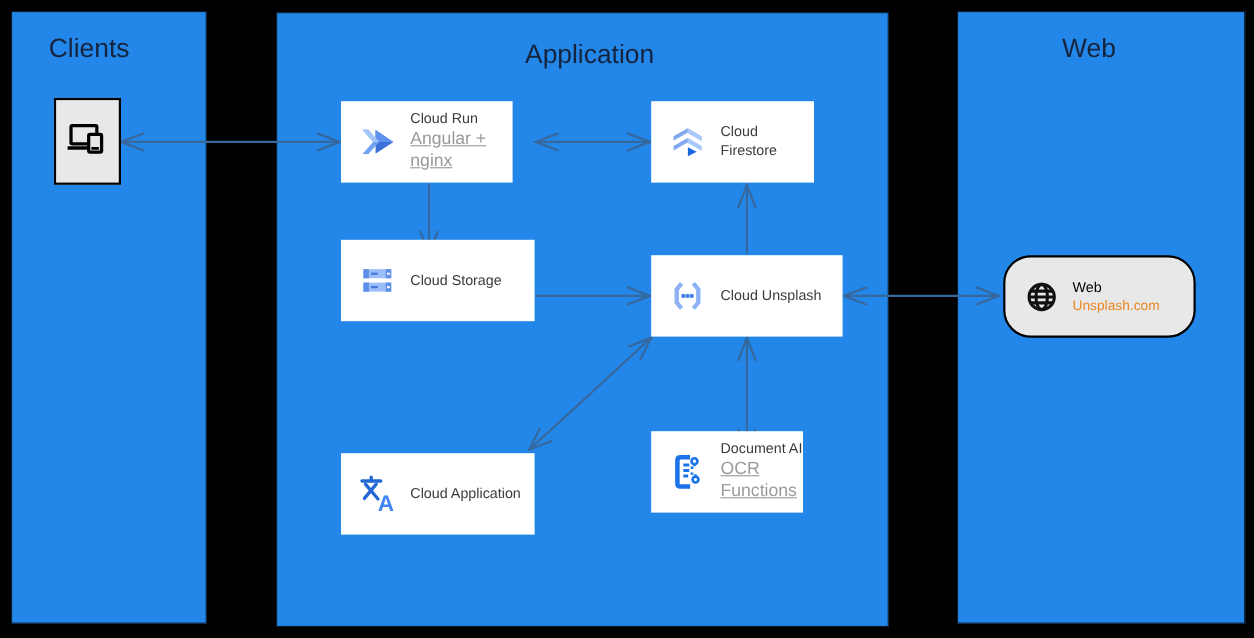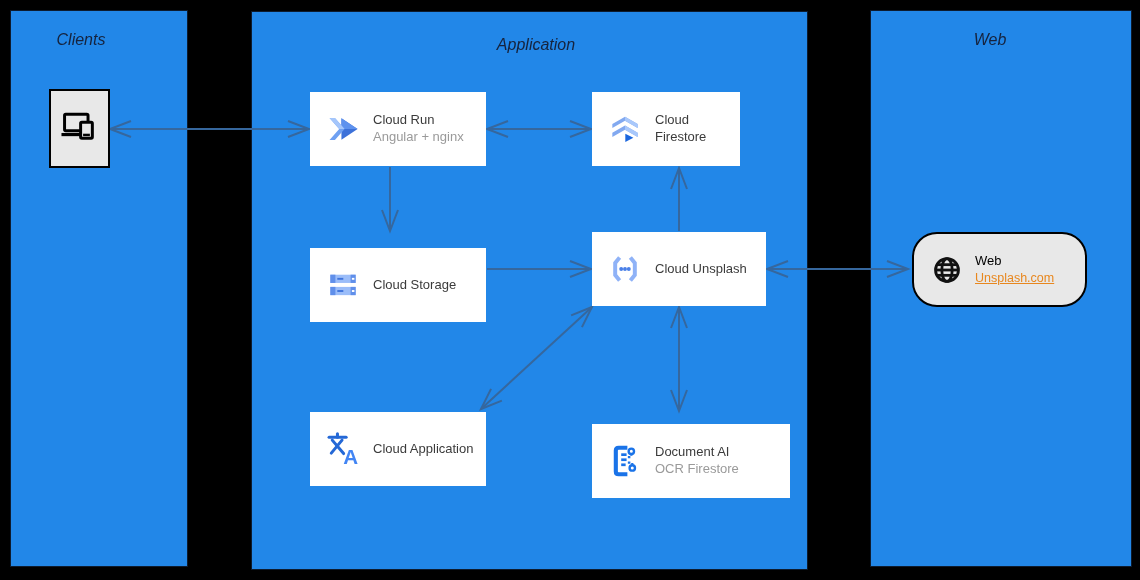--- a/index.html
+++ b/index.html
@@ -23,48 +23,48 @@
   .stage{position:relative;width:1140px;height:580px;}
   .panel{
     position:absolute;background:var(--panel-blue);
     border:1px solid var(--panel-border);box-sizing:border-box;
   }
   #panel-clients{left:10px;top:10px;width:178px;height:557px;}
   #panel-application{left:251px;top:11px;width:557px;height:559px;}
   #panel-web{left:870px;top:10px;width:262px;height:557px;}
   .panel-title{
     position:absolute;transform:translateX(-50%);
-    font-size:16px;color:var(--title-color);white-space:nowrap;z-index:3;font-style:italic;
+    font-size:24px;color:var(--title-color);white-space:nowrap;z-index:3;
   }
   .edges{position:absolute;left:0;top:0;z-index:2;pointer-events:none;}
   .edge{stroke:var(--arrow-color);stroke-width:2;fill:none;}
   .edge-head{stroke:var(--arrow-color);stroke-width:2;fill:none;}
   .card{
     position:absolute;height:74px;background:var(--node-bg);
     display:flex;align-items:center;padding-left:14px;gap:11px;
     box-sizing:border-box;z-index:4;
   }
   .ic{width:38px;height:38px;flex:0 0 auto;display:block;}
   .txt{display:flex;flex-direction:column;line-height:1.3;}
   .t{font-size:13px;color:var(--node-text);}
-  .s{font-size:13px;color:var(--node-subtext);}
+  .s{font-size:16px;color:var(--node-subtext);text-decoration:underline;}
   .s:empty{display:none;}
   .device{
     position:absolute;left:49px;top:89px;width:61px;height:79px;
     background:var(--external-bg);border:2px solid #000;box-sizing:border-box;
     display:flex;align-items:center;justify-content:center;z-index:4;
   }
   .pill{
     position:absolute;left:912px;top:232px;width:175px;height:75px;
     background:var(--external-bg);border:2px solid #000;border-radius:25px;
     box-sizing:border-box;display:flex;align-items:center;
     padding-left:17px;gap:12px;z-index:4;
   }
   .pill .t{color:#000000;}
-  .link{font-size:12.5px;color:var(--link-orange);text-decoration:underline;}
+  .link{font-size:12.5px;color:var(--link-orange);}
 </style>
 </head>
 <body>
 
 <div class="stage">
 
   <section class="panel" id="panel-clients"></section>
   <section class="panel" id="panel-application"></section>
   <section class="panel" id="panel-web"></section>
 
@@ -92,21 +92,21 @@
     <span class="ic" style="width:42px;height:38px">
       <svg viewBox="0 0 34 30" width="42" height="38">
         <rect x="4.5" y="3" width="19" height="13.5" rx="1" fill="none" stroke="#000" stroke-width="2.4"></rect>
         <path d="M2 19.5 H17" stroke="#000" stroke-width="2.6"></path>
         <rect x="17.5" y="9.5" width="9.5" height="13" rx="1" fill="#E8E8E8" stroke="#000" stroke-width="2.4"></rect>
         <path d="M19.5 19.8 H25" stroke="#000" stroke-width="2"></path>
       </svg>
     </span>
   </div>
 
-  <div class="card" style="left:310px;top:92px;width:176px">
+  <div class="card" style="left:310px;top:92px;width:156px">
     <span class="ic">
       <svg viewBox="0 0 24 24" width="38" height="38">
         <polygon points="11,5.2 21.2,12 11,18.8" fill="#3C71D9"></polygon>
         <polygon points="11,5.2 21.2,12 11,12" fill="#5E92EE"></polygon>
         <polygon points="3.5,5 9.6,12 3.5,19 6.9,19 13,12 6.9,5" fill="#6FA0F2"></polygon>
         <polygon points="3.5,5 9.6,12 13,12 6.9,5" fill="#A5C6FB"></polygon>
       </svg>
     </span>
     <span class="txt">
       <span class="t">Cloud Run</span>
@@ -123,21 +123,21 @@
         <polygon points="12,9.8 20,14.4 20,17 12,12.4" fill="#A9C8FB"></polygon>
         <polygon points="12.2,15 17.3,17.6 12.2,20.2" fill="#1A66DE"></polygon>
       </svg>
     </span>
     <span class="txt">
       <span class="t">Cloud Firestore</span>
 
     </span>
   </div>
 
-  <div class="card" style="left:310px;top:248px;width:176px">
+  <div class="card" style="left:310px;top:218px;width:176px">
     <span class="ic">
       <svg viewBox="0 0 24 24" width="38" height="38">
         <rect x="4" y="5.5" width="16" height="5.2" fill="#9BBDF9"></rect>
         <rect x="4" y="5.5" width="3.2" height="5.2" fill="#608FEA"></rect>
         <rect x="16.8" y="5.5" width="3.2" height="5.2" fill="#608FEA"></rect>
         <rect x="8.4" y="7.5" width="3.8" height="1.2" fill="#3F74DC"></rect>
         <rect x="17.6" y="7.5" width="1.6" height="1.2" fill="#FFFFFF"></rect>
         <rect x="4" y="13.2" width="16" height="5.2" fill="#9BBDF9"></rect>
         <rect x="4" y="13.2" width="3.2" height="5.2" fill="#608FEA"></rect>
         <rect x="16.8" y="13.2" width="3.2" height="5.2" fill="#608FEA"></rect>
@@ -176,36 +176,36 @@
         <path d="M5.2 6.4 L12.4 14.9" stroke="#2468D6" stroke-width="1.9" stroke-linecap="round" fill="none"></path>
         <text x="12.2" y="21.6" font-size="13" font-weight="bold" fill="#4285F4" font-family="Liberation Sans, sans-serif">A</text>
       </svg>
     </span>
     <span class="txt">
       <span class="t">Cloud Application</span>
 
     </span>
   </div>
 
-  <div class="card" style="left:592px;top:424px;width:198px">
+  <div class="card" style="left:592px;top:392px;width:138px">
     <span class="ic">
       <svg viewBox="0 0 24 24" width="38" height="38">
         <path d="M13.5 3.6 H8 Q6.2 3.6 6.2 5.4 V18.6 Q6.2 20.4 8 20.4 H13.5" stroke="#1A73E8" stroke-width="2.6" fill="none"></path>
         <path d="M9.6 8 H13" stroke="#1A73E8" stroke-width="1.7" fill="none"></path>
         <path d="M9.6 11.2 H13" stroke="#1A73E8" stroke-width="1.7" fill="none"></path>
         <path d="M9.6 14.4 H12.4" stroke="#1A73E8" stroke-width="1.7" fill="none"></path>
         <path d="M13.8 9.6 H16 V7.8" stroke="#1A73E8" stroke-width="1.4" stroke-dasharray="1.6 1.5" fill="none"></path>
         <path d="M13.8 13 H16.6 V14.5" stroke="#1A73E8" stroke-width="1.4" stroke-dasharray="1.6 1.5" fill="none"></path>
         <circle cx="16" cy="5.9" r="1.7" stroke="#1A73E8" stroke-width="1.5" fill="none"></circle>
         <circle cx="16.6" cy="16.4" r="1.7" stroke="#1A73E8" stroke-width="1.5" fill="none"></circle>
       </svg>
     </span>
     <span class="txt">
       <span class="t">Document AI</span>
-      <span class="s">OCR Firestore</span>
+      <span class="s">OCR Functions</span>
     </span>
   </div>
 
   <div class="pill">
     <span class="ic" style="width:32px;height:32px">
       <svg viewBox="0 0 24 24" width="32" height="32">
         <circle cx="12" cy="12" r="8.6" stroke="#111" stroke-width="2.1" fill="none"></circle>
         <ellipse cx="12" cy="12" rx="3.9" ry="8.6" stroke="#111" stroke-width="2.1" fill="none"></ellipse>
         <path d="M3.4 12 H20.6" stroke="#111" stroke-width="2.1"></path>
         <path d="M4.6 8 H19.4" stroke="#111" stroke-width="2.1"></path>

